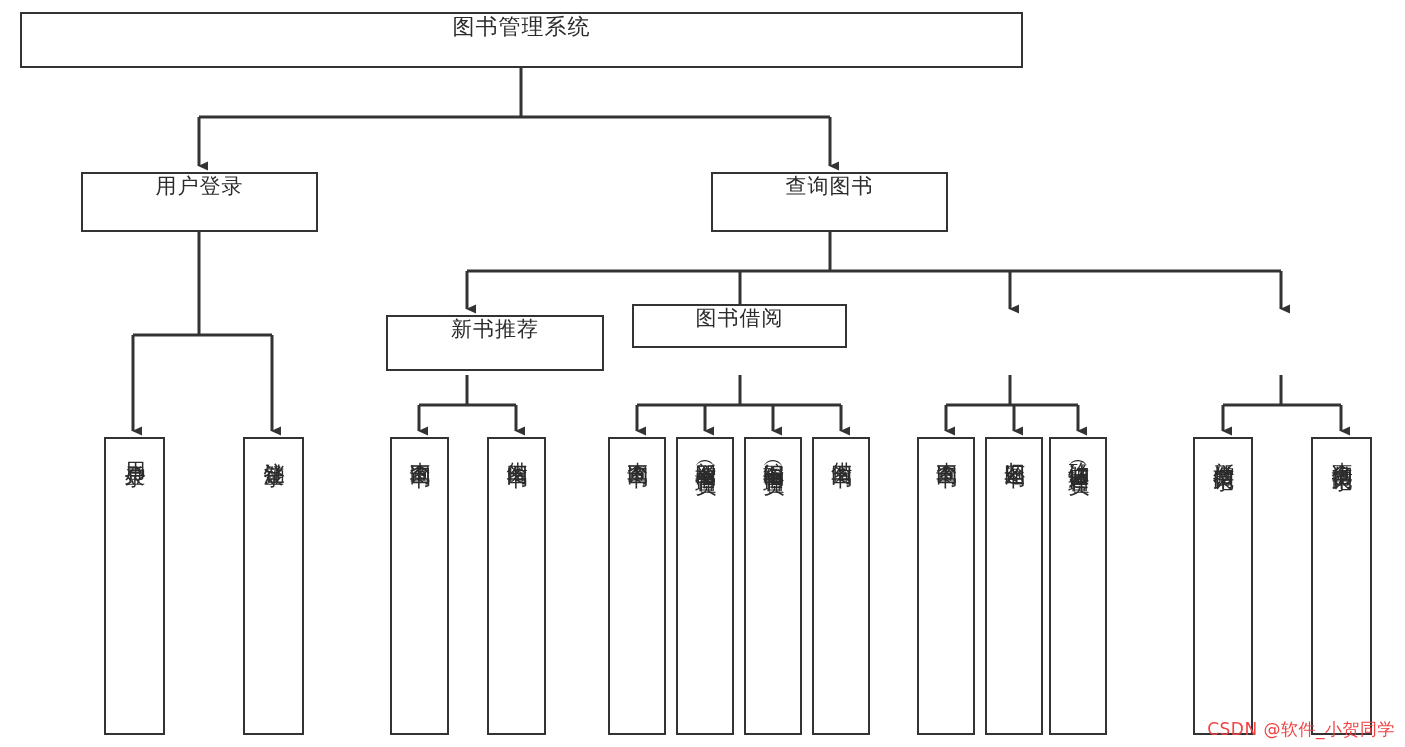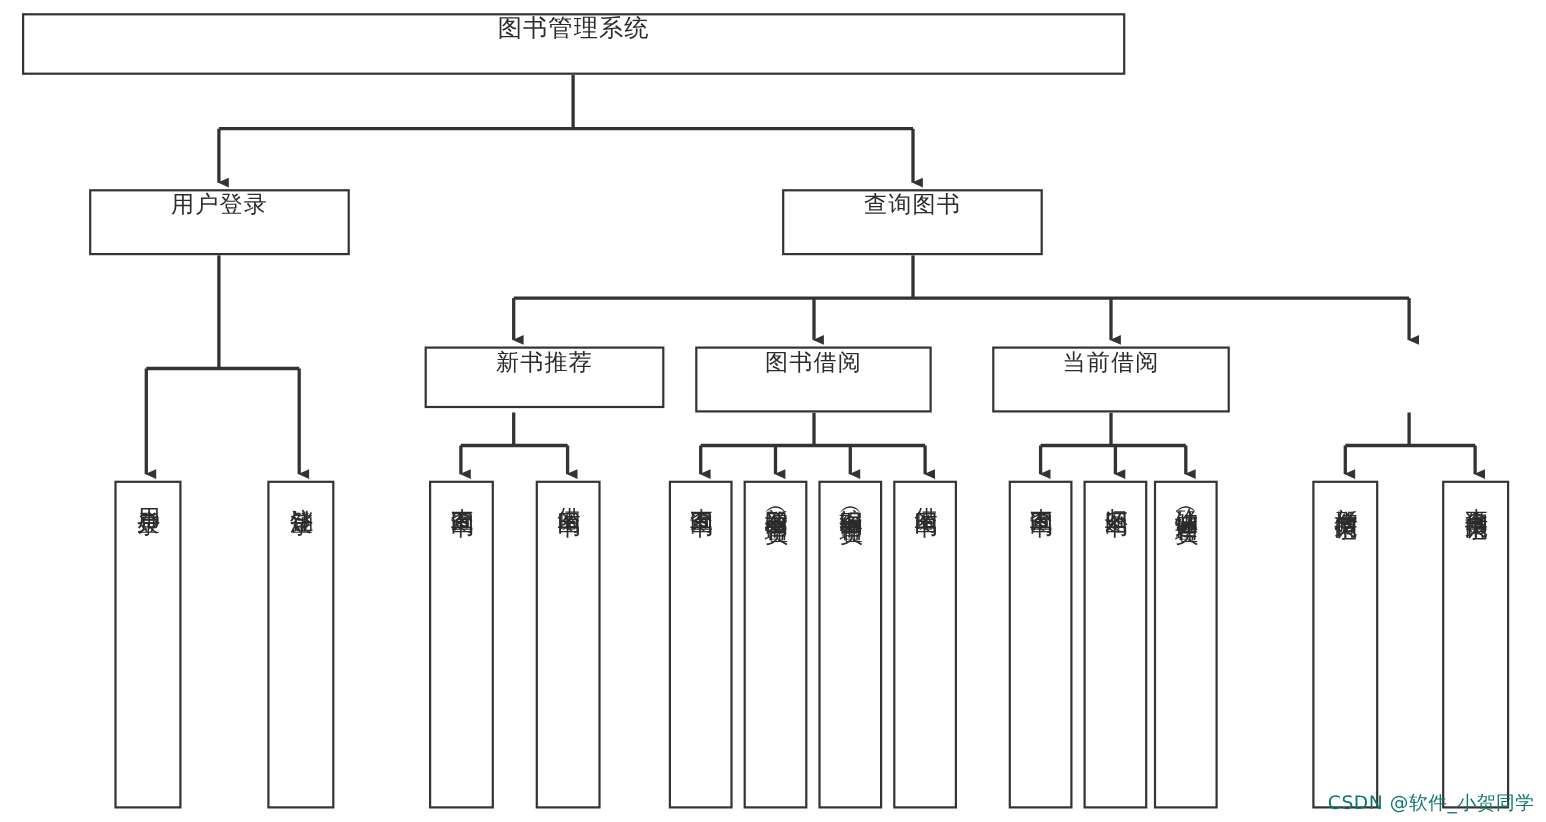--- a/index.html
+++ b/index.html
@@ -65,21 +65,21 @@
     white-space: normal;
     max-height: 285px;
   }
   .node.vert.tall .node-label {
     max-height: 290px;
   }
   #watermark {
     position: absolute;
     right: 10px;
     bottom: 6px;
-    color: #0f766e;
+    color: #ef4444;
     font-size: 17px;
     letter-spacing: 0.5px;
     z-index: 5;
     white-space: nowrap;
   }
 </style>
 </head>
 <body>
 
 <div id="diagram-root">
@@ -144,25 +144,22 @@
   <div class="node horiz" style="left:81px; top:172px; width:237px; height:60px;">
     <span class="node-label">用户登录</span>
   </div>
   <div class="node horiz" style="left:711px; top:172px; width:237px; height:60px;">
     <span class="node-label">查询图书</span>
   </div>
 
   <div class="node horiz" style="left:360px; top:315px; width:218px; height:56px;margin-left:26px;">
     <span class="node-label">新书推荐</span>
   </div>
-  <div class="node horiz" style="left:632px; top:315px; width:215px; height:60px;">
+  <div class="node horiz" style="left:632px; top:304px; width:215px; height:44px;">
     <span class="node-label">图书借阅</span>
-  </div>
-  <div class="node horiz" style="left:902px; top:315px; width:216px; height:60px;">
-    <span class="node-label">当前借阅</span>
   </div>
 
   <div class="node vert" style="left:104px; top:437px; width:61px; height:298px;">
     <span class="node-label">用户登录</span>
   </div>
   <div class="node vert" style="left:243px; top:437px; width:61px; height:298px;">
     <span class="node-label">注销登录</span>
   </div>
 
   <div class="node vert" style="left:390px; top:437px; width:59px; height:298px;">

